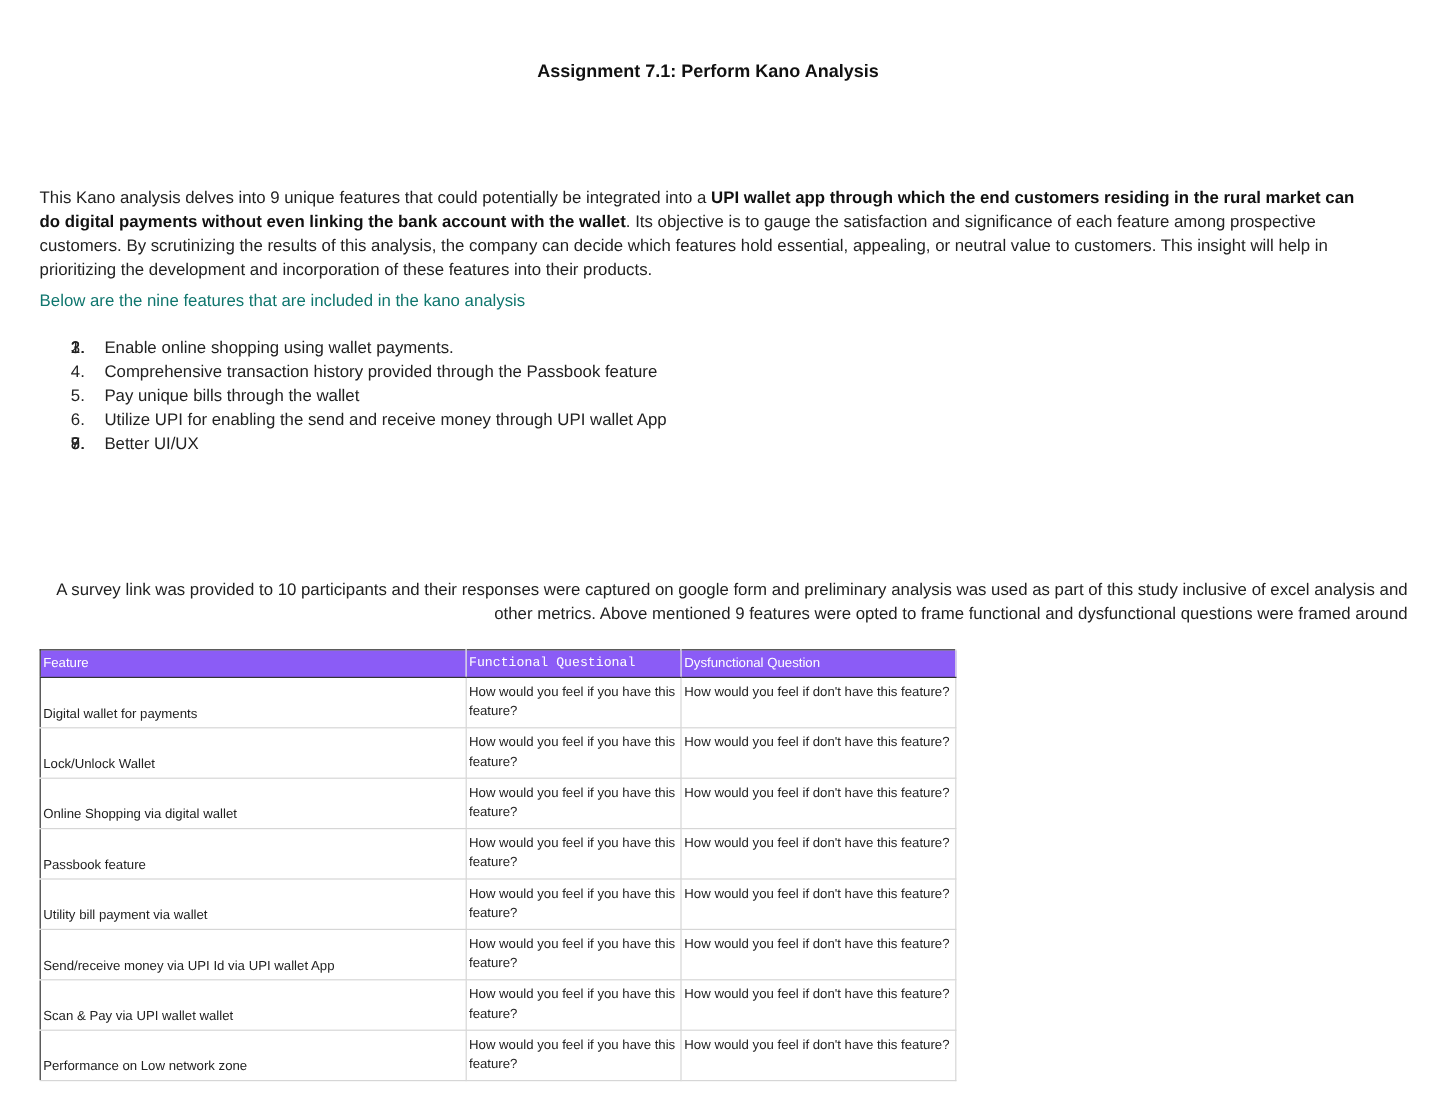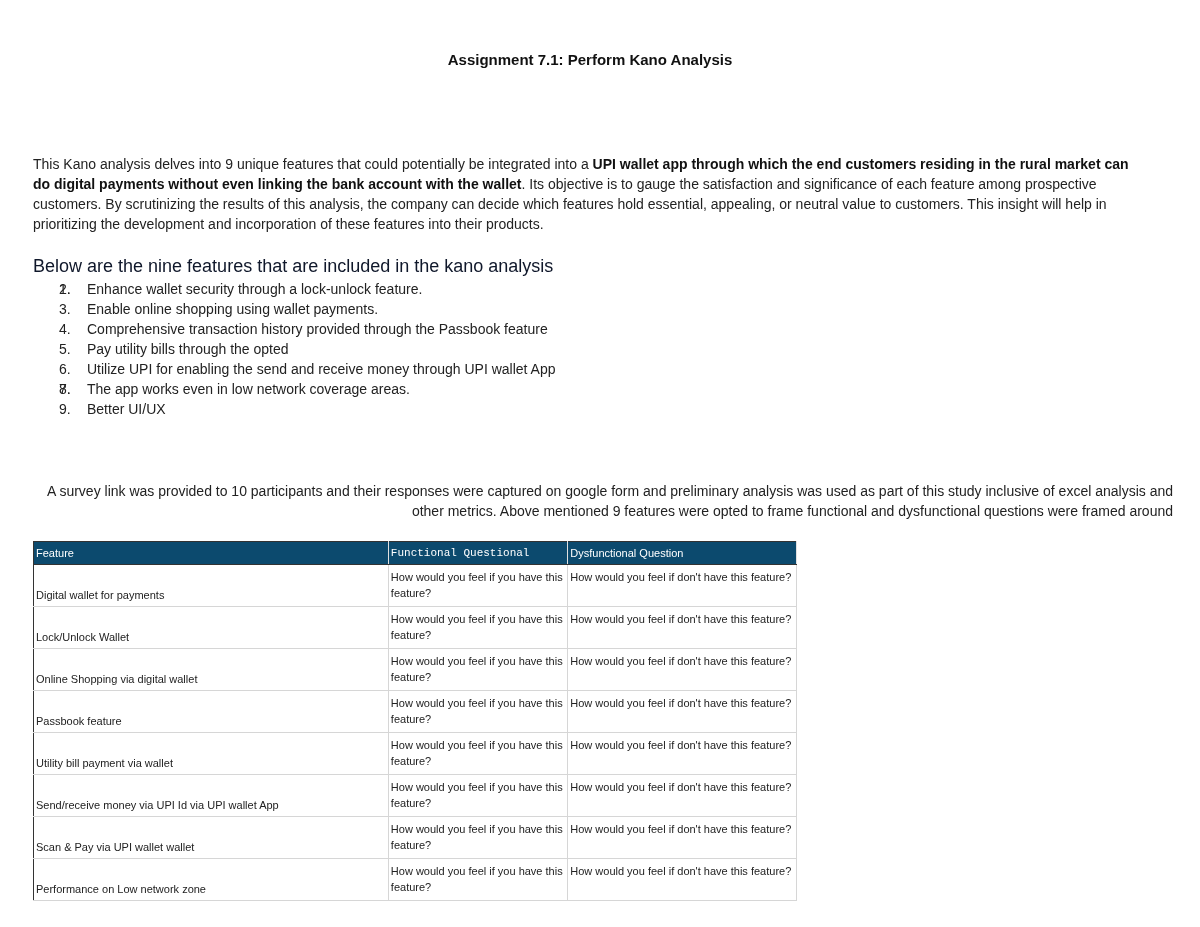--- a/index.html
+++ b/index.html
@@ -30,25 +30,25 @@
       top: 154px;
       left: 33px;
       width: 1110px;
       font-size: 14px;
       line-height: 20px;
       color: #222;
     }
     .intro b { color: #111; }
     .below {
       position: absolute;
-      top: 256px;
+      top: 240px;
       left: 33px;
-      font-size: 18px;
+      font-size: 14px;
       line-height: 20px;
-      color: #0f172a;
+      color: #0f766e;
     }
     .features-list {
       position: absolute;
       top: 279px;
       left: 33px;
       margin: 0;
       padding: 0;
       list-style: none;
       font-size: 14px;
       line-height: 20px;
@@ -78,21 +78,21 @@
       position: absolute;
       top: 541px;
       left: 33px;
       width: 764px;
       border-collapse: collapse;
       border: 1.5px solid #333;
       font-size: 11px;
       color: #222;
     }
     .kano-table th {
-      background: #0c4a6e;
+      background: #8b5cf6;
       color: #ffffff;
       font-weight: normal;
       text-align: left;
       height: 22px;
       padding: 0 2px;
       border-right: 1px solid #e0e0e0;
       border-bottom: 1px solid #333;
     }
     .kano-table td {
       height: 37px;
@@ -119,27 +119,27 @@
 <div class="title">Assignment 7.1: Perform Kano Analysis</div>
 
 <p class="intro" style="margin:0;">
   <span>This Kano analysis delves into 9 unique features that could potentially be integrated into a </span><b>UPI wallet app through which the end customers residing in the rural market can do digital payments without even linking the bank account with the wallet</b><span>. Its objective is to gauge the satisfaction and significance of each feature among prospective customers. By scrutinizing the results of this analysis, the company can decide which features hold essential, appealing, or neutral value to customers. This insight will help  in prioritizing the development and incorporation of these features into their products.</span>
 </p>
 
 <div class="below">Below are the nine features that are included in the kano analysis</div>
 
 <ol class="features-list">
   <li><span class="num">1.</span></li>
-  <li><span class="num">2.</span><span>Enhance wallet security through a lock-unlock feature.</span></li>
+  <li><span class="num">2.</span></li>
   <li><span class="num">3.</span><span>Enable online shopping using wallet payments.</span></li>
   <li><span class="num">4.</span><span>Comprehensive transaction history provided through the Passbook feature</span></li>
-  <li><span class="num">5.</span><span>Pay utility bills through the opted</span></li>
+  <li><span class="num">5.</span><span>Pay unique bills through the wallet</span></li>
   <li><span class="num">6.</span><span>Utilize UPI for enabling the send and receive money through UPI wallet App</span></li>
   <li><span class="num">7.</span></li>
-  <li><span class="num">8.</span><span>The app works even in low network coverage areas.</span></li>
+  <li><span class="num">8.</span></li>
   <li><span class="num">9.</span><span>Better UI/UX</span></li>
 </ol>
 
 <p class="survey" style="margin:0;">A survey link was provided to 10 participants and their responses were captured on google form and preliminary analysis was used as part of this study inclusive of excel analysis and other metrics. Above mentioned 9  features were opted to frame functional and  dysfunctional questions were framed around</p>
 
 <table class="kano-table">
   <thead>
     <tr>
       <th class="col-feature">Feature</th>
       <th class="col-func">Functional Questional</th>

